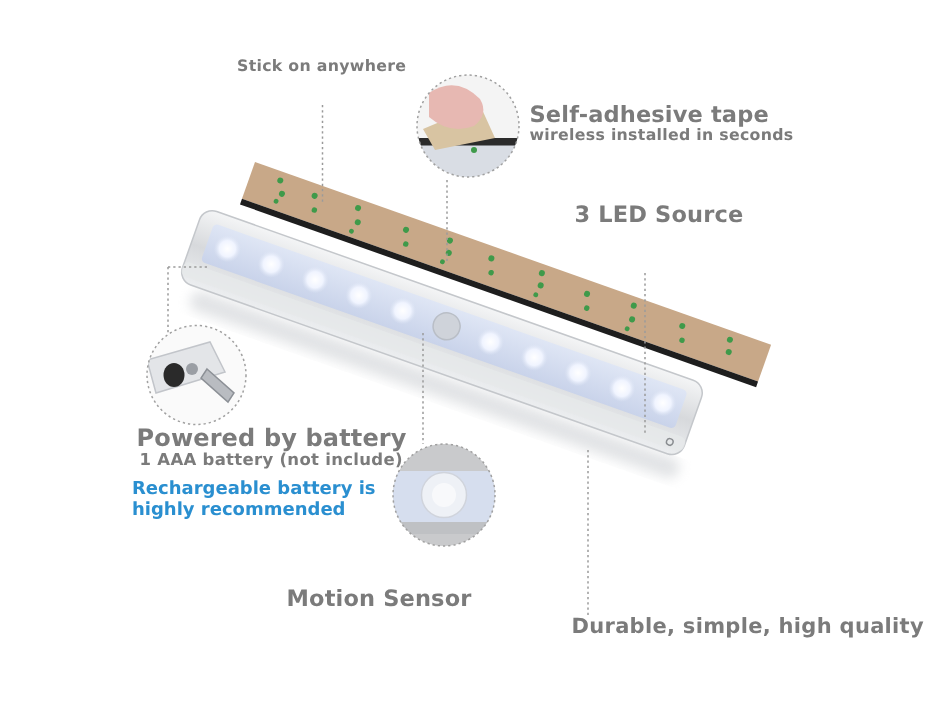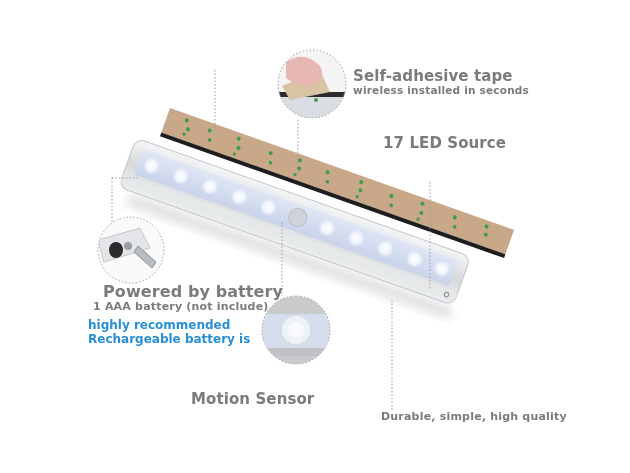--- a/index.html
+++ b/index.html
@@ -143,40 +143,41 @@
       <rect x="260" y="314" width="72" height="34" fill="#d6deee"></rect>
       <rect x="260" y="348" width="72" height="8" fill="#bfc1c4"></rect>
       <circle cx="296" cy="330" r="15" fill="#eef1f6" stroke="#d0d4dc"></circle>
       <circle cx="296" cy="330" r="8" fill="#f8f9fb"></circle>
     </g>
     <circle cx="296" cy="330" r="34" fill="none" stroke="#a0a0a0" stroke-width="1" stroke-dasharray="1.5,2"></circle>
   </g>
 </svg>
 
 <div class="label" style="left:158px; top:38px;">
+  <div class="s">Stick on anywhere</div>
 </div>
 
 <div class="label" style="left:353px; top:69px;">
   <div class="t">Self-adhesive tape</div>
   <div class="s">wireless installed in seconds</div>
 </div>
 
 <div class="label" style="left:383px; top:136px;">
-  <div class="t">17 LED Source</div>
+  <div class="t">3 LED Source</div>
 </div>
 
 <div class="label" style="left:91px; top:284px;">
-  <div class="t" style="font-size:16px;margin-left:12px;">Powered by battery</div>
+  <div class="t" style="font-size:16px;">Powered by battery</div>
   <div class="s" style="font-size:11px; margin-left:2px;">1 AAA battery (not include)</div>
 </div>
 
 <div class="blue" style="left:88px; top:318px;">
+  <div>Rechargeable battery is</div>
   <div>highly recommended</div>
-  <div>Rechargeable battery is</div>
 </div>
 
 <div class="label" style="left:191px; top:392px;">
   <div class="t">Motion Sensor</div>
 </div>
 
 <div class="label" style="left:381px; top:410px;">
-  <div class="s" style="font-size:11px;">Durable, simple, high quality</div>
+  <div class="s" style="font-size:14px;">Durable, simple, high quality</div>
 </div>
 
 </body></html>

